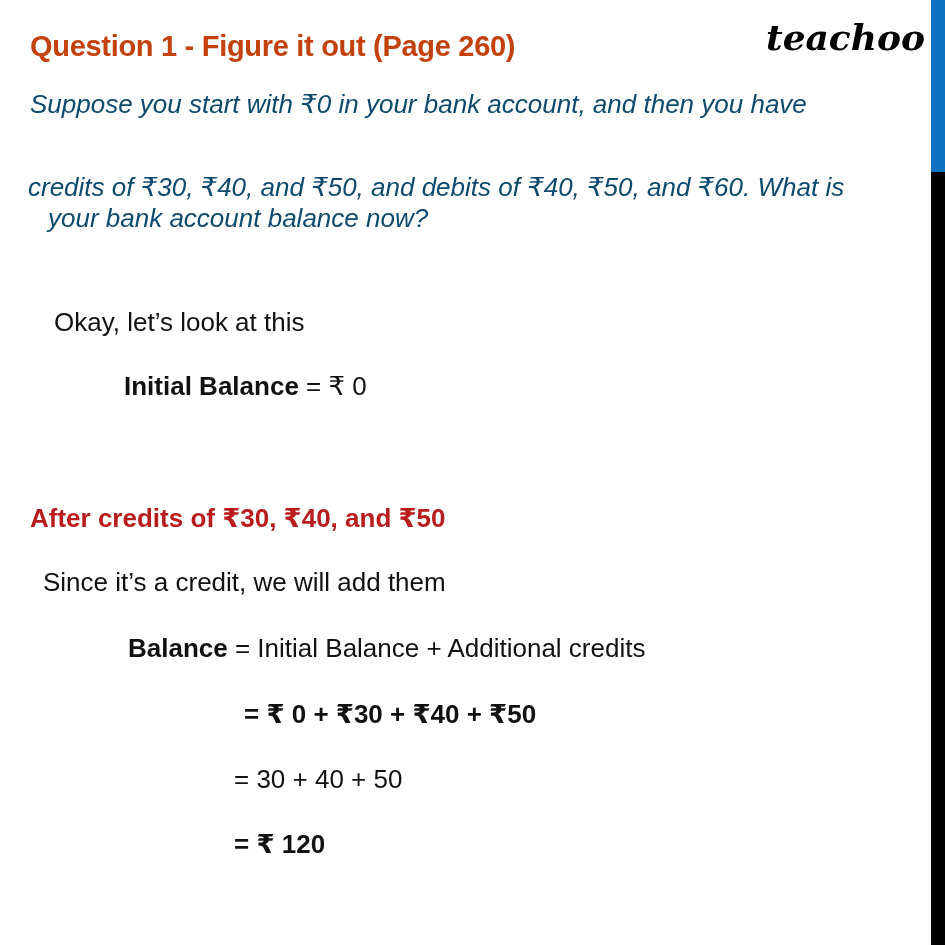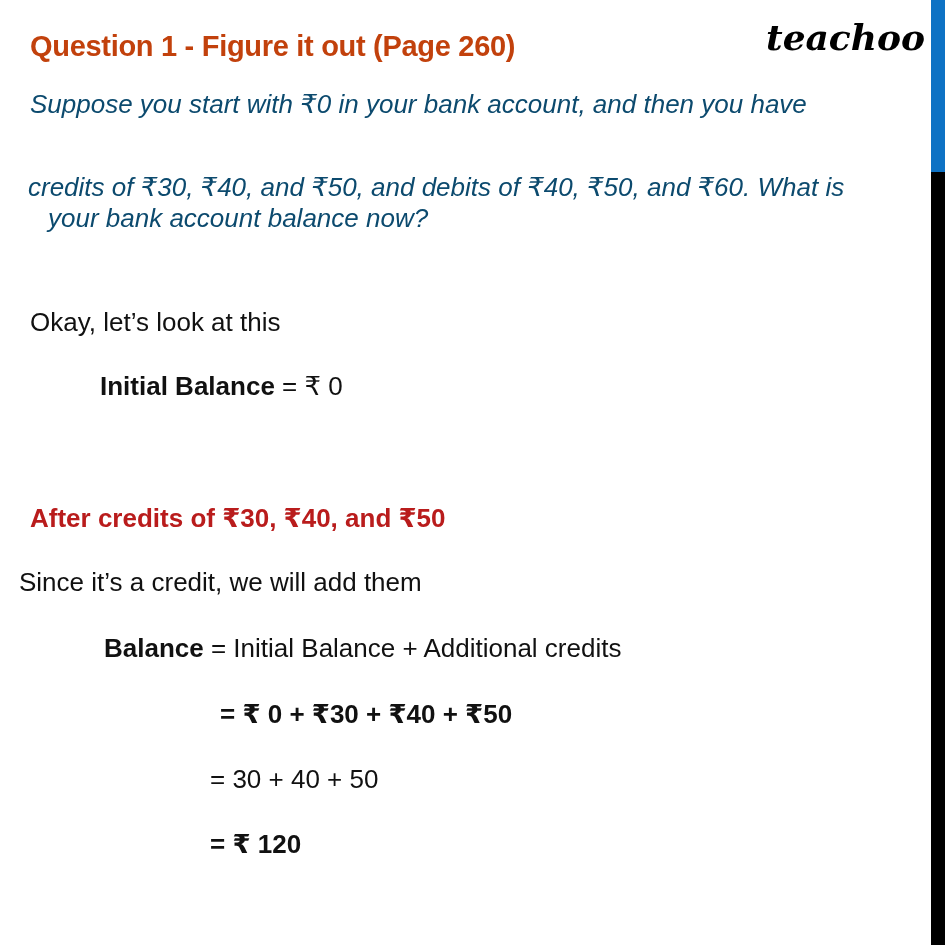--- a/index.html
+++ b/index.html
@@ -10,21 +10,21 @@
   }
   .stripe-blue { position: absolute; left: 931px; top: 0; width: 14px; height: 172px; background: #0e72c4; }
   .stripe-black { position: absolute; left: 931px; top: 172px; width: 14px; height: 773px; background: #000000; }
   .logo {
     position: absolute; left: 766px; top: 16px;
     font-family: "DejaVu Serif", serif; font-style: italic; font-weight: bold;
     font-size: 36px; color: #000; letter-spacing: 0px;
   }
   .line { position: absolute; white-space: nowrap; font-size: 26px; line-height: 30px; }
   .blue { color: #0c4a6e; font-style: italic; }
-  .black { color: #111; }
+  .black { color: #111; margin-left: 24px; }
   .bold { font-weight: bold; }
   .title { left: 30px; top: 31px; font-size: 29px; font-weight: bold; color: #c2410c; letter-spacing: -0.3px; }
   .q1 { left: 30px; top: 89px; }
   .q2 { left: 28px; top: 146px; margin-top: 26px; }
   .q3 { left: 48px; top: 203px; }
   .okay { left: 30px; top: 307px; }
   .init { left: 100px; top: 371px; }
   .after { left: 30px; top: 503px; font-weight: bold; color: #b91c1c; }
   .since { left: 19px; top: 567px; }
   .bal { left: 104px; top: 633px; }

